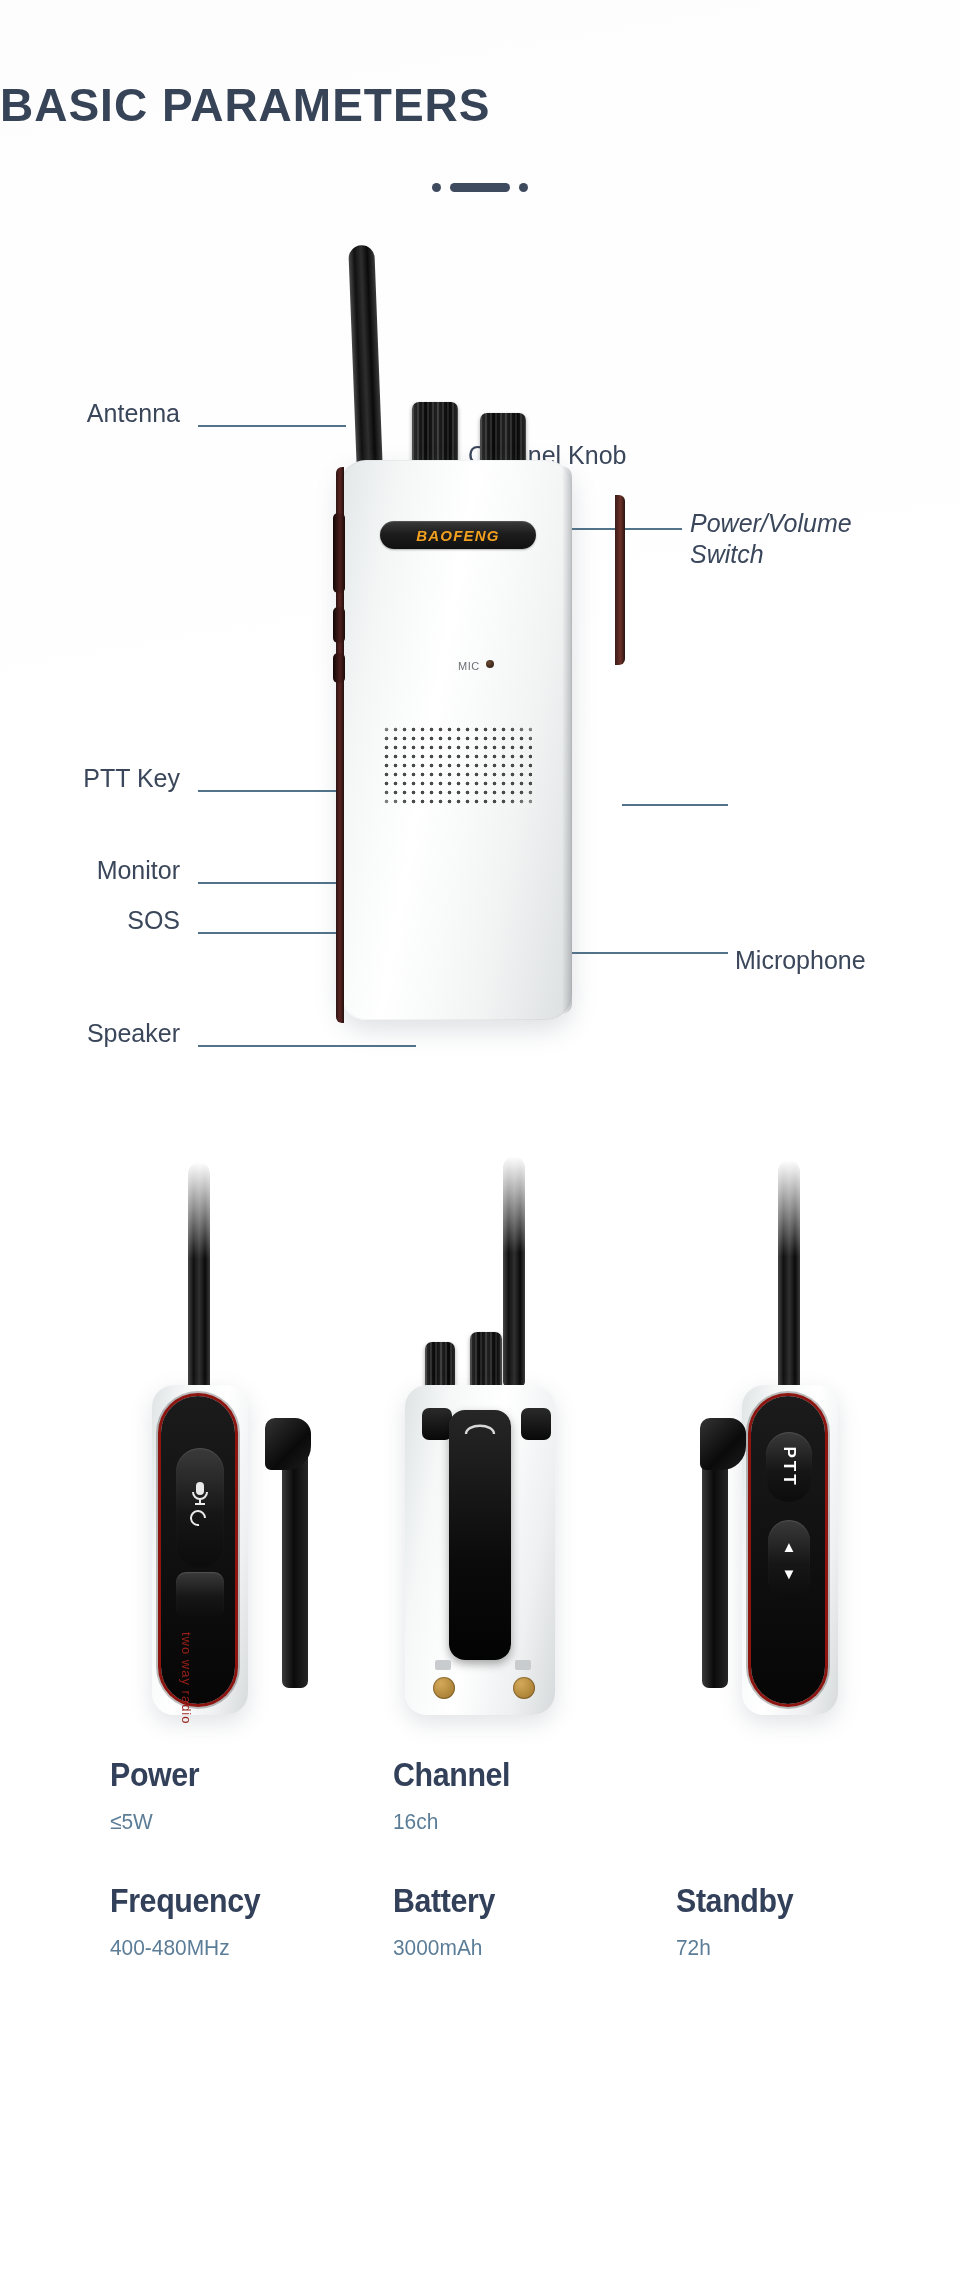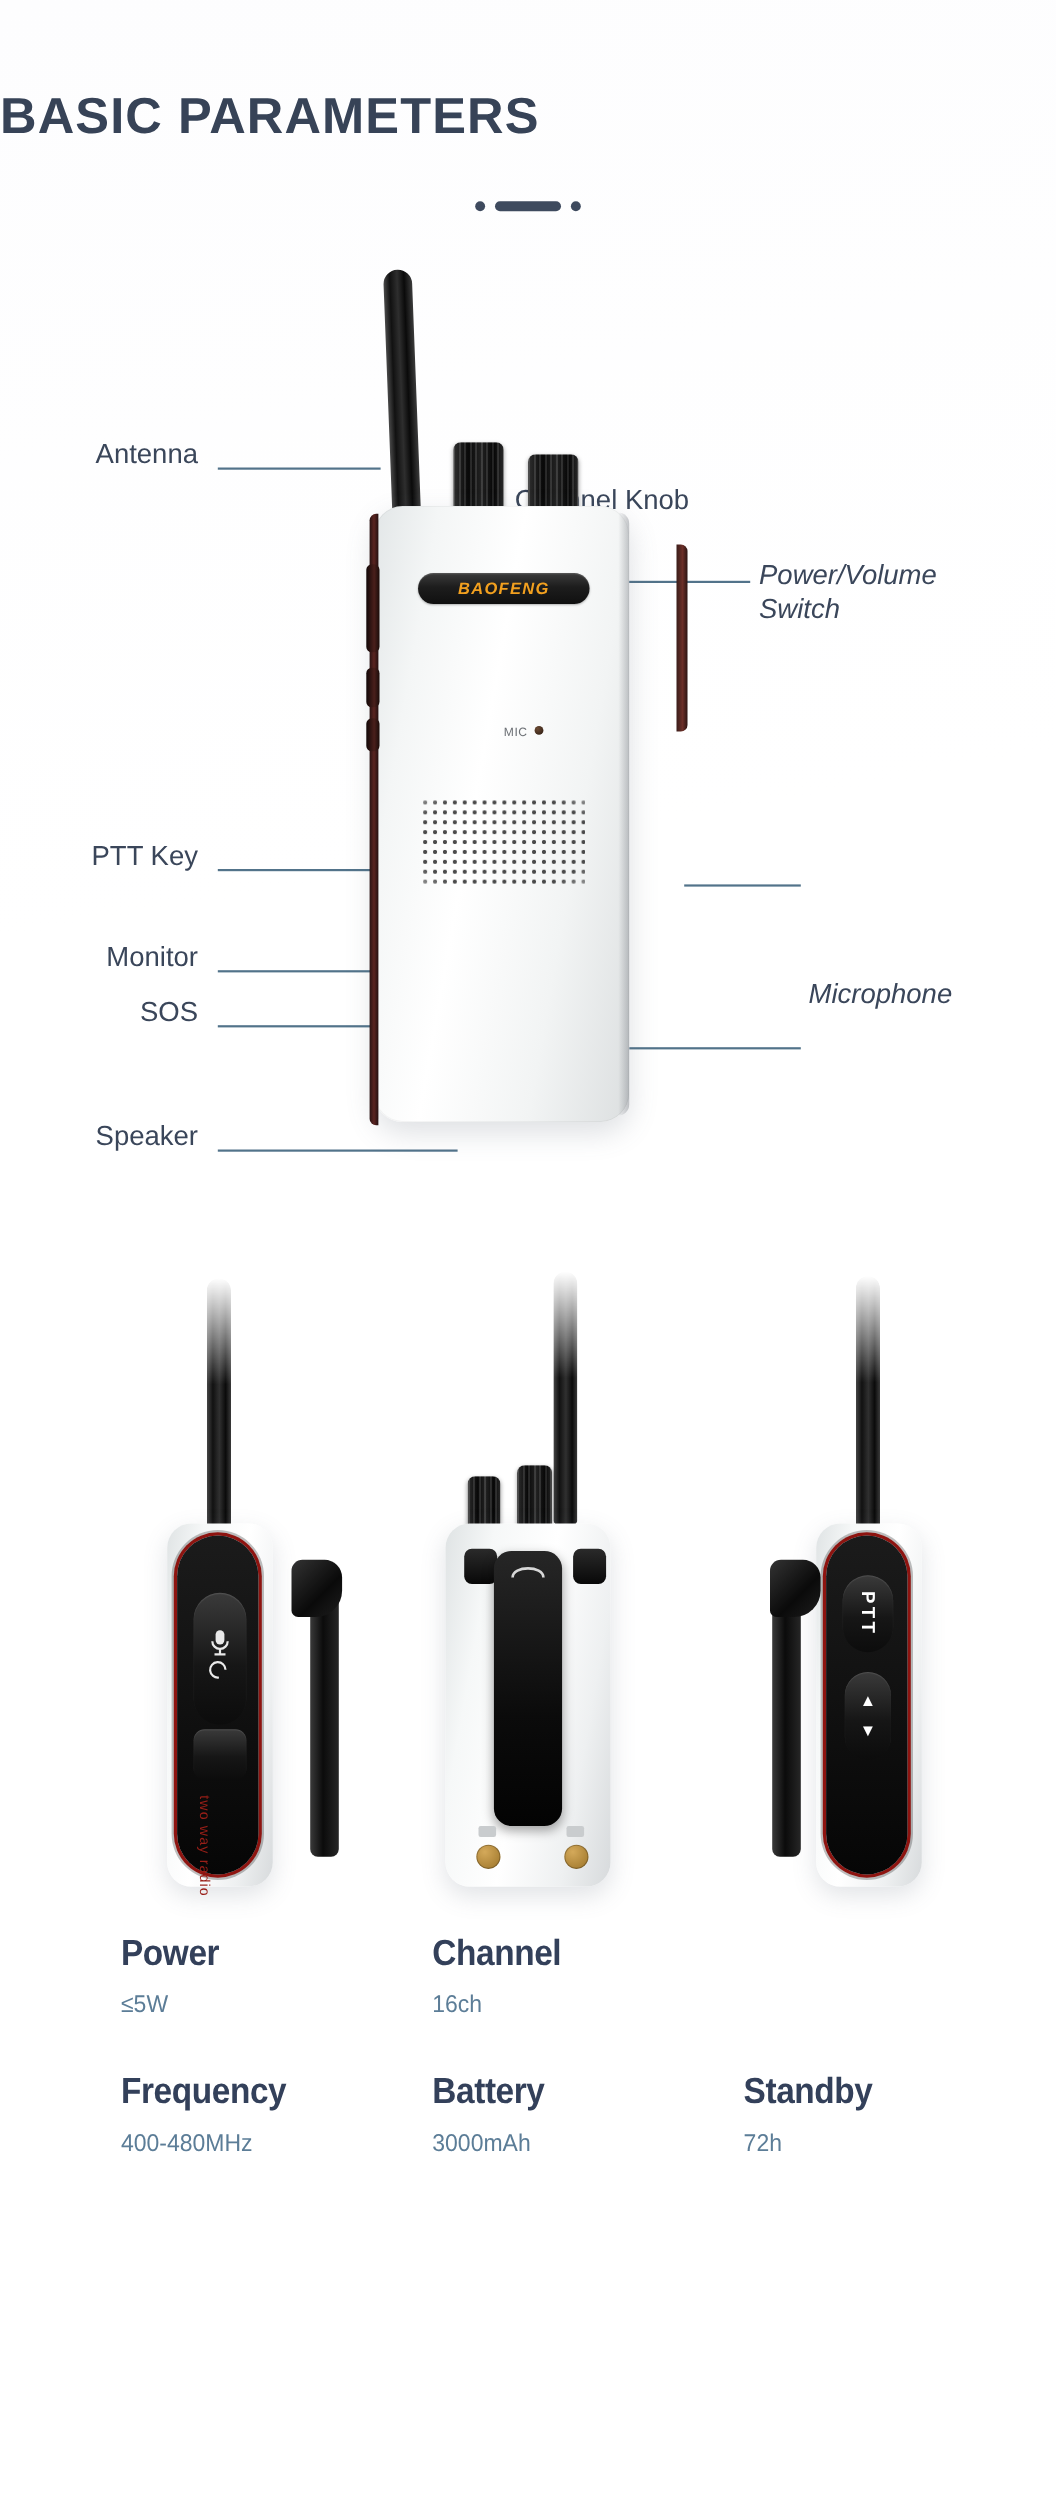--- a/index.html
+++ b/index.html
@@ -229,21 +229,21 @@
   <div class="lbl r" style="left:468px; top:440px; width:230px;">Channel Knob</div>
   <div class="leader v" style="left:478px; top:476px; height:96px; width:2px;"></div>
 
   <div class="lbl r" style="left:690px; top:508px; width:240px;font-style:italic;">Power/Volume
 Switch</div>
   <div class="leader" style="left:560px; top:528px; width:122px;"></div>
   <div class="leader v" style="left:559px; top:528px; height:58px; width:2px;"></div>
 
   <div class="leader" style="left:622px; top:804px; width:106px;"></div>
 
-  <div class="lbl r" style="left:735px; top:889px; width:215px;font-style:italic;">Microphone</div>
+  <div class="lbl r" style="left:735px; top:945px; width:215px;">Microphone</div>
   <div class="leader" style="left:572px; top:952px; width:156px;"></div>
 
   <div class="radio-main">
     <div class="ant"></div>
     <div class="ant-base"></div>
     <div class="knob k1"></div>
     <div class="knob k2"></div>
 
     <div class="body"></div>
     <div class="side-edge"></div>

